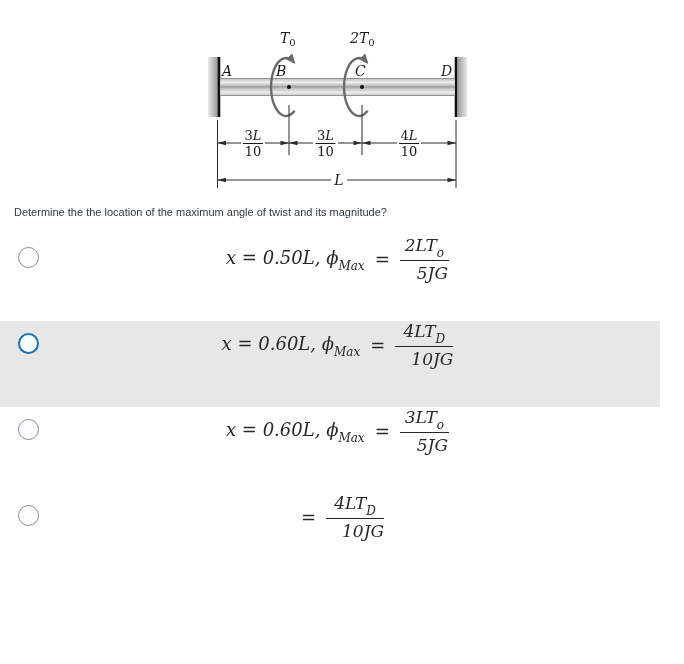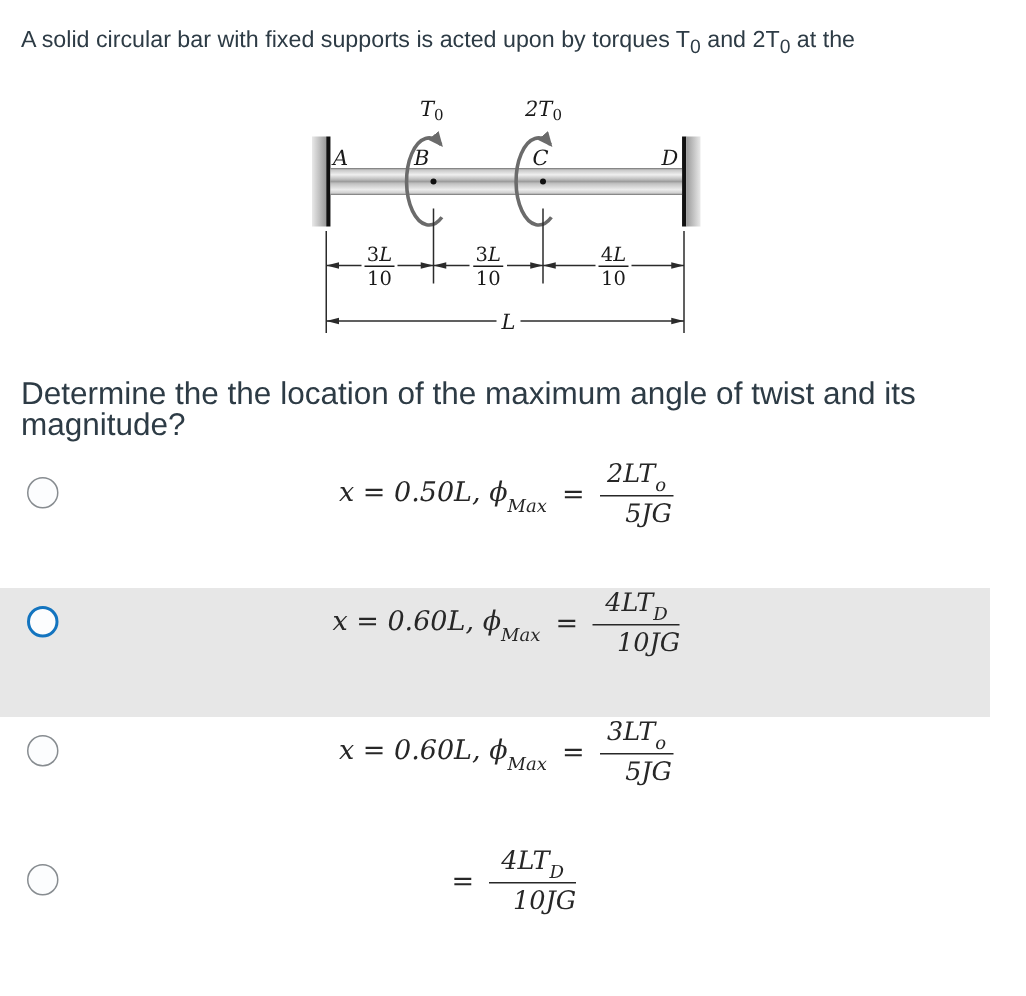--- a/index.html
+++ b/index.html
@@ -9,21 +9,21 @@
   
   .statement { padding: 12px 14px 0 14px; font-size: 15.5px; line-height: 30px; }
 
   
   .figure-wrap { position: relative; height: 188px; }
   .figure-wrap svg { position: absolute; left: 195px; top: 13px; }
   .fig-serif { font-family: "DejaVu Serif", serif; font-style: italic; fill: #1a1a1a; }
   .fig-sub { font-style: normal; }
 
   
-  .question { margin: 18px 0 0 14px; font-size: 21px; line-height: 21px; }
+  .question { margin: 2px 0 0 14px; font-size: 11px; line-height: 21px; }
 
   
   .options { margin-top: 12px; }
   .option { position: relative; width: 660px; min-height: 86px; }
   .option.highlighted { background: #e7e7e7; }
   .radio { position: absolute; left: 18px; top: 12px; width: 21px; height: 21px;
     border-radius: 50%; border: 1.5px solid #878c90; background: #fcfdfe; cursor: pointer; }
   .radio.selected { border: 2px solid #1374bf; }
   .formula-row { display: flex; justify-content: center; align-items: flex-start;
     min-height: 86px; padding-left: 15px; }
@@ -32,21 +32,20 @@
   .formula sub { font-size: 12px; font-style: italic; position: relative; top: 2px; }
   .eq { margin: 0 10px; }
   .frac { display: inline-block; text-align: center; vertical-align: middle; font-size: 17px; }
   .frac .num { display: block; border-bottom: 1.5px solid #272727; padding: 0 5px 2px 5px; }
   .frac .den { display: block; padding-top: 2px; margin-left: 16px; }
 </style>
 </head>
 <body>
 
 <div class="statement">
-  <div><span>A solid circular bar with fixed supports is acted upon by torques T</span><sub>0</sub><span> and 2T</span><sub>0</sub><span> at the</span></div>
 </div>
 
 <div class="figure-wrap">
   <svg width="285" height="175" viewBox="0 0 285 175">
     <defs>
       <linearGradient id="barGrad" x1="0" y1="0" x2="0" y2="1">
         <stop offset="0" stop-color="#6f6f6f"></stop>
         <stop offset="0.07" stop-color="#c7c7c7"></stop>
         <stop offset="0.25" stop-color="#efefef"></stop>
         <stop offset="0.42" stop-color="#bdbdbd"></stop>

